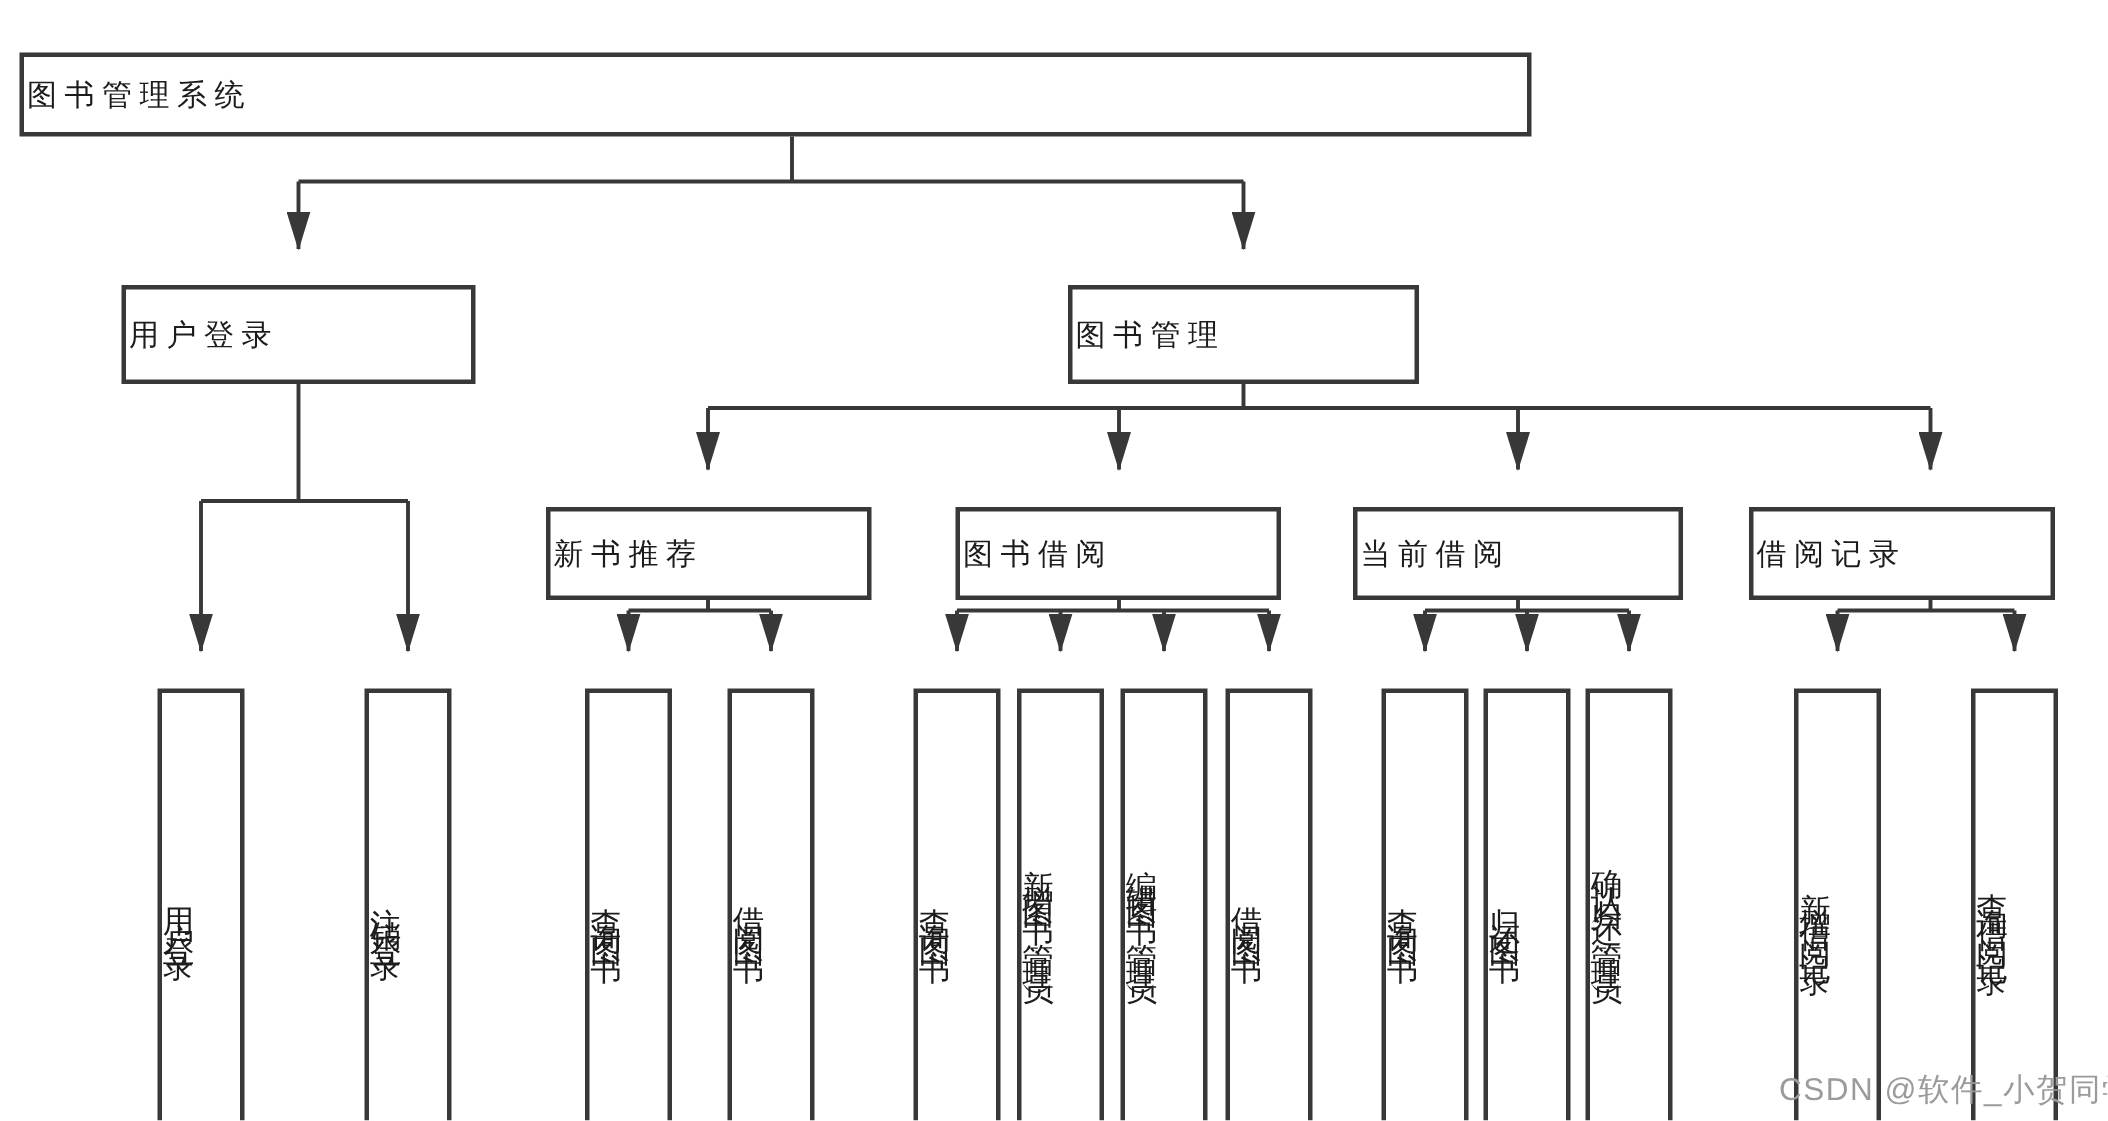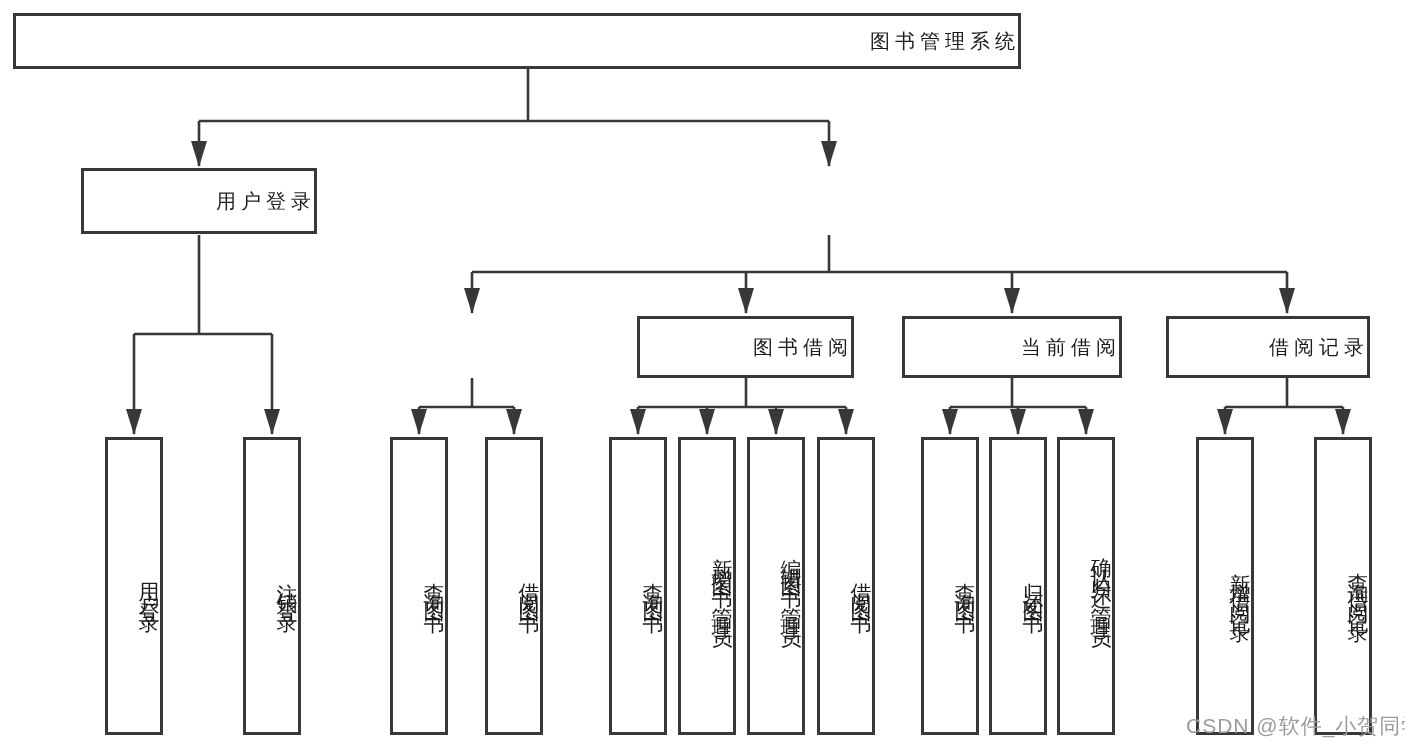--- a/index.html
+++ b/index.html
@@ -12,22 +12,22 @@
   html,body{margin:0;padding:0;background:#fff;}
   .canvas{
     position:relative;width:1405px;height:747px;background:var(--bg);
     font-family:"Liberation Sans",sans-serif;overflow:hidden;
   }
   .wires{position:absolute;left:0;top:0;width:1405px;height:747px;}
   .wire{stroke:var(--line);stroke-width:2.6;fill:none;}
   .arrowhead{fill:var(--line);}
   .node{
     position:absolute;background:#fff;border:3px solid var(--box-border);
-    box-sizing:border-box;display:flex;align-items:center;justify-content:flex-end;
-    color:var(--text);font-size:20px;letter-spacing:5px;white-space:nowrap;
+    box-sizing:border-box;display:flex;align-items:center;justify-content:flex-start;
+    color:var(--text);font-size:20px;letter-spacing:5px;white-space:nowrap;margin-top:22px;
   }
   .node .lbl{transform:translateX(2px);}
   .leaf{font-size:21px;letter-spacing:normal;}
   .leaf .lbl{
     writing-mode:vertical-rl;text-orientation:mixed;
     letter-spacing:10px;line-height:1;transform:none;white-space:nowrap;
   }
   .watermark{
     position:absolute;left:1186px;top:712px;
     color:var(--watermark);font-size:21px;letter-spacing:1px;white-space:nowrap;
@@ -75,21 +75,27 @@
     <path class="wire" marker-end="url(#arr)" d="M1343 407 V434"></path>
   </svg>
 
   <div class="node" style="left:13px;top:13px;width:1008px;height:56px">
     <span class="lbl">图书管理系统</span>
   </div>
 
   <div class="node" style="left:81px;top:168px;width:236px;height:66px">
     <span class="lbl">用户登录</span>
   </div>
+  <div class="node" style="left:712px;top:168px;width:234px;height:66px">
+    <span class="lbl">图书管理</span>
+  </div>
 
+  <div class="node" style="left:364px;top:316px;width:217px;height:62px">
+    <span class="lbl">新书推荐</span>
+  </div>
   <div class="node" style="left:902px;top:316px;width:220px;height:62px">
     <span class="lbl">当前借阅</span>
   </div>
   <div class="node" style="left:637px;top:316px;width:217px;height:62px">
     <span class="lbl">图书借阅</span>
   </div>
   <div class="node" style="left:1166px;top:316px;width:204px;height:62px">
     <span class="lbl">借阅记录</span>
   </div>
 

